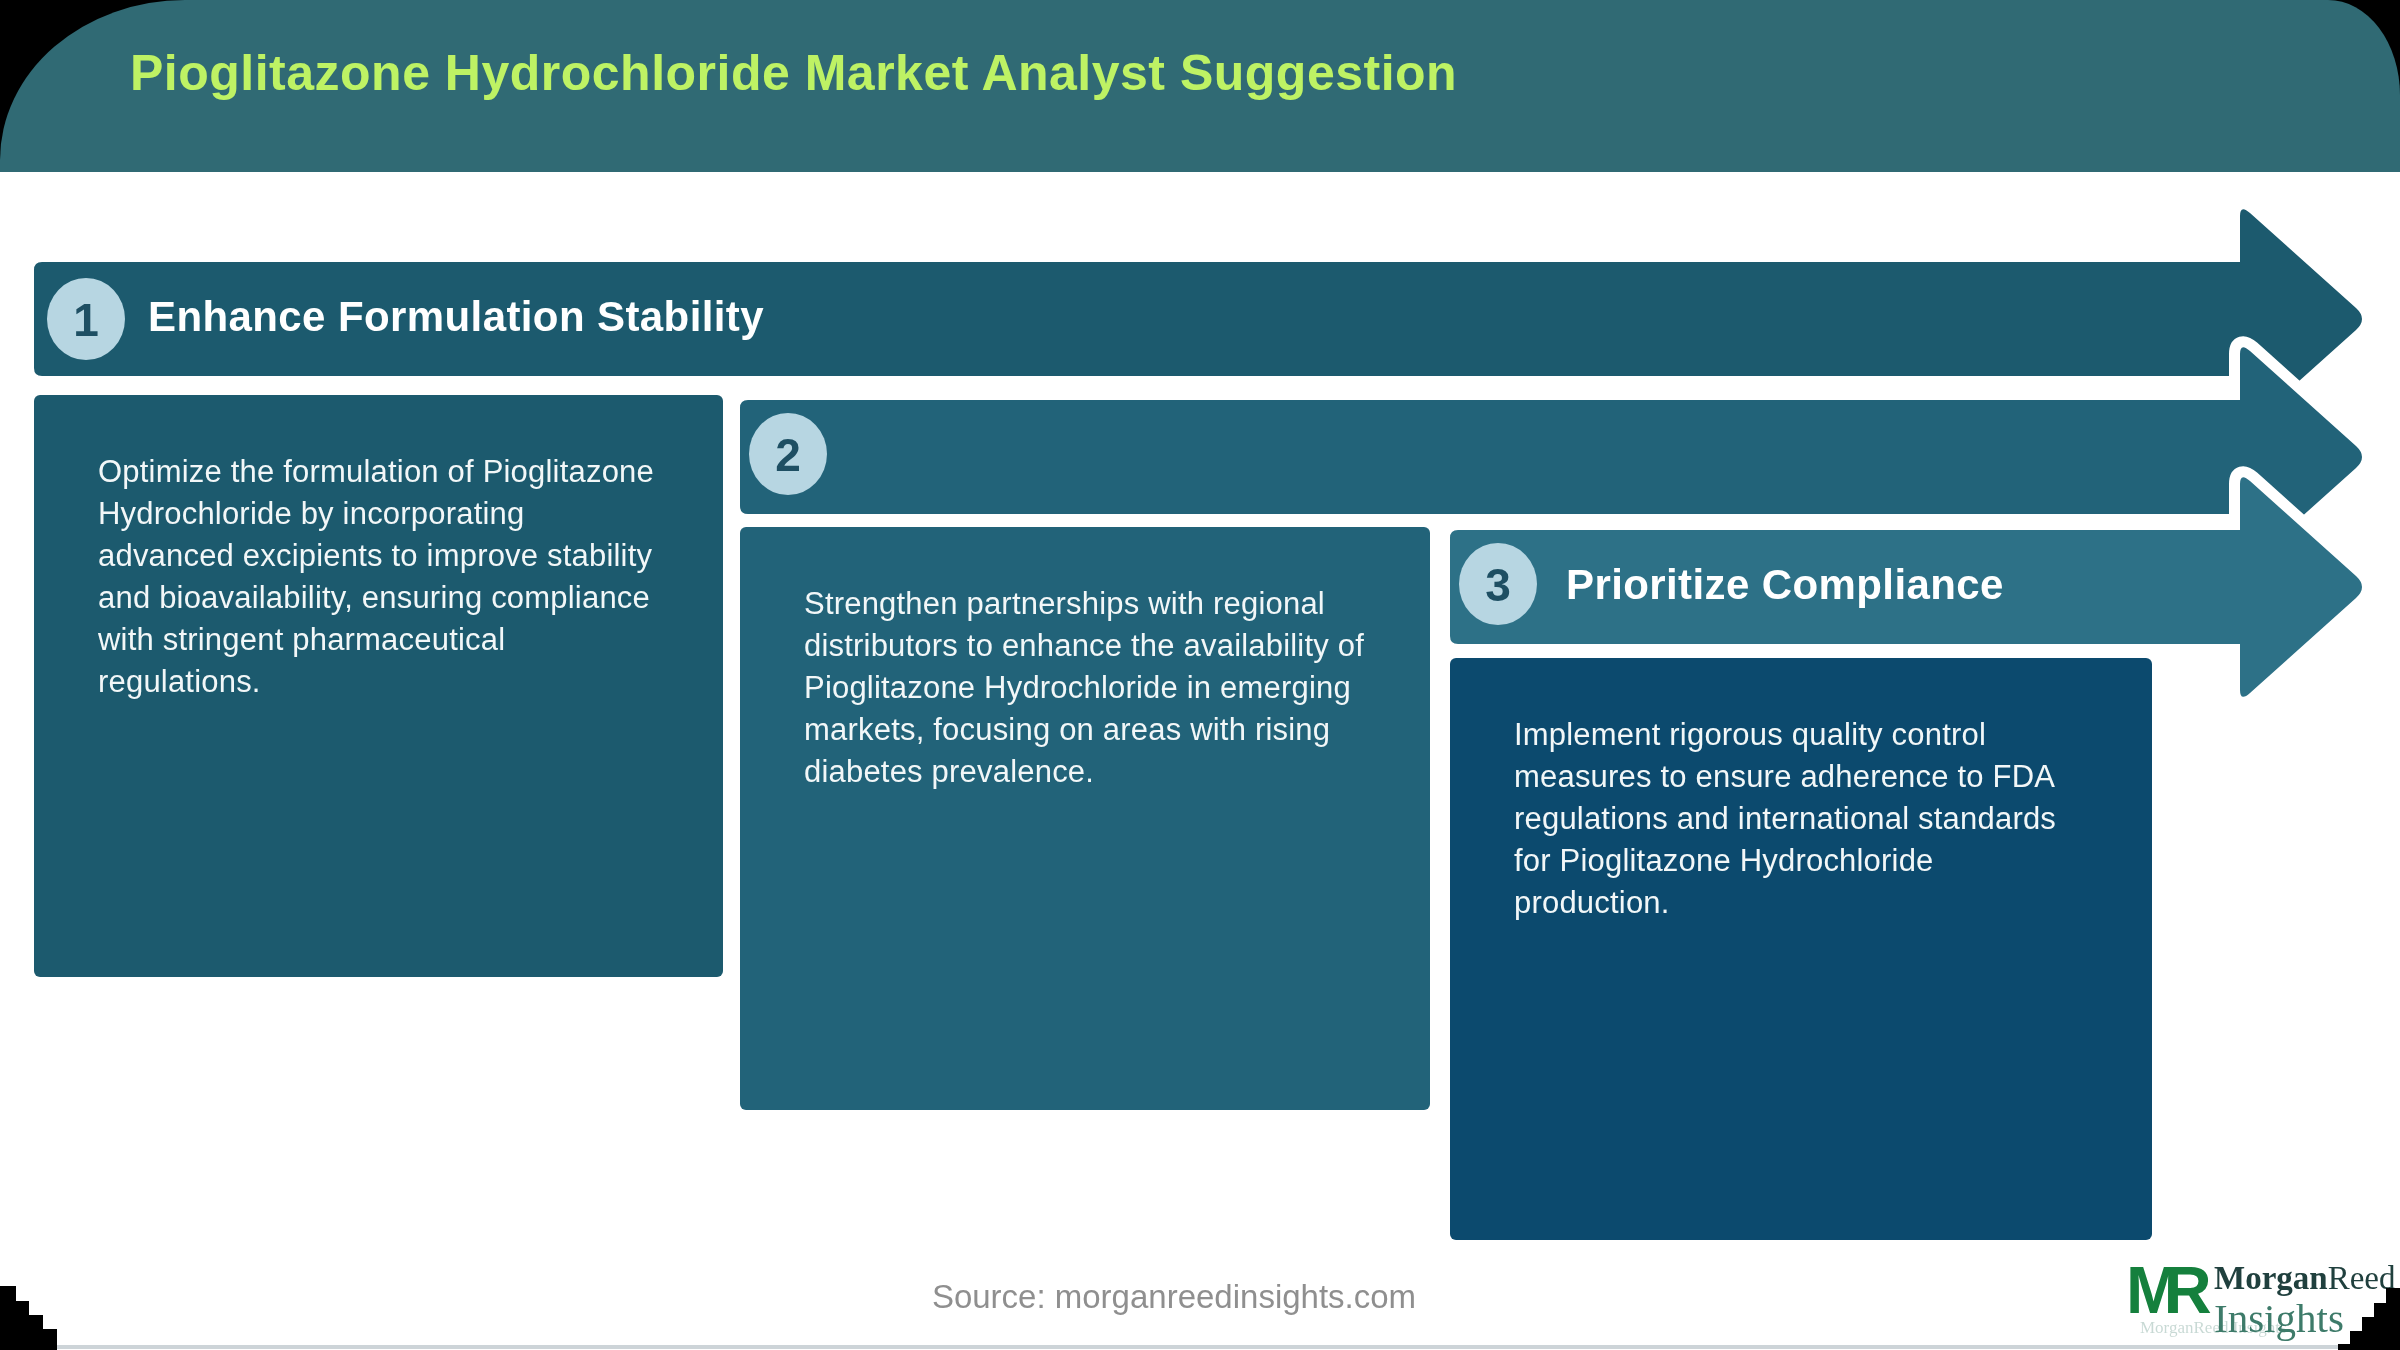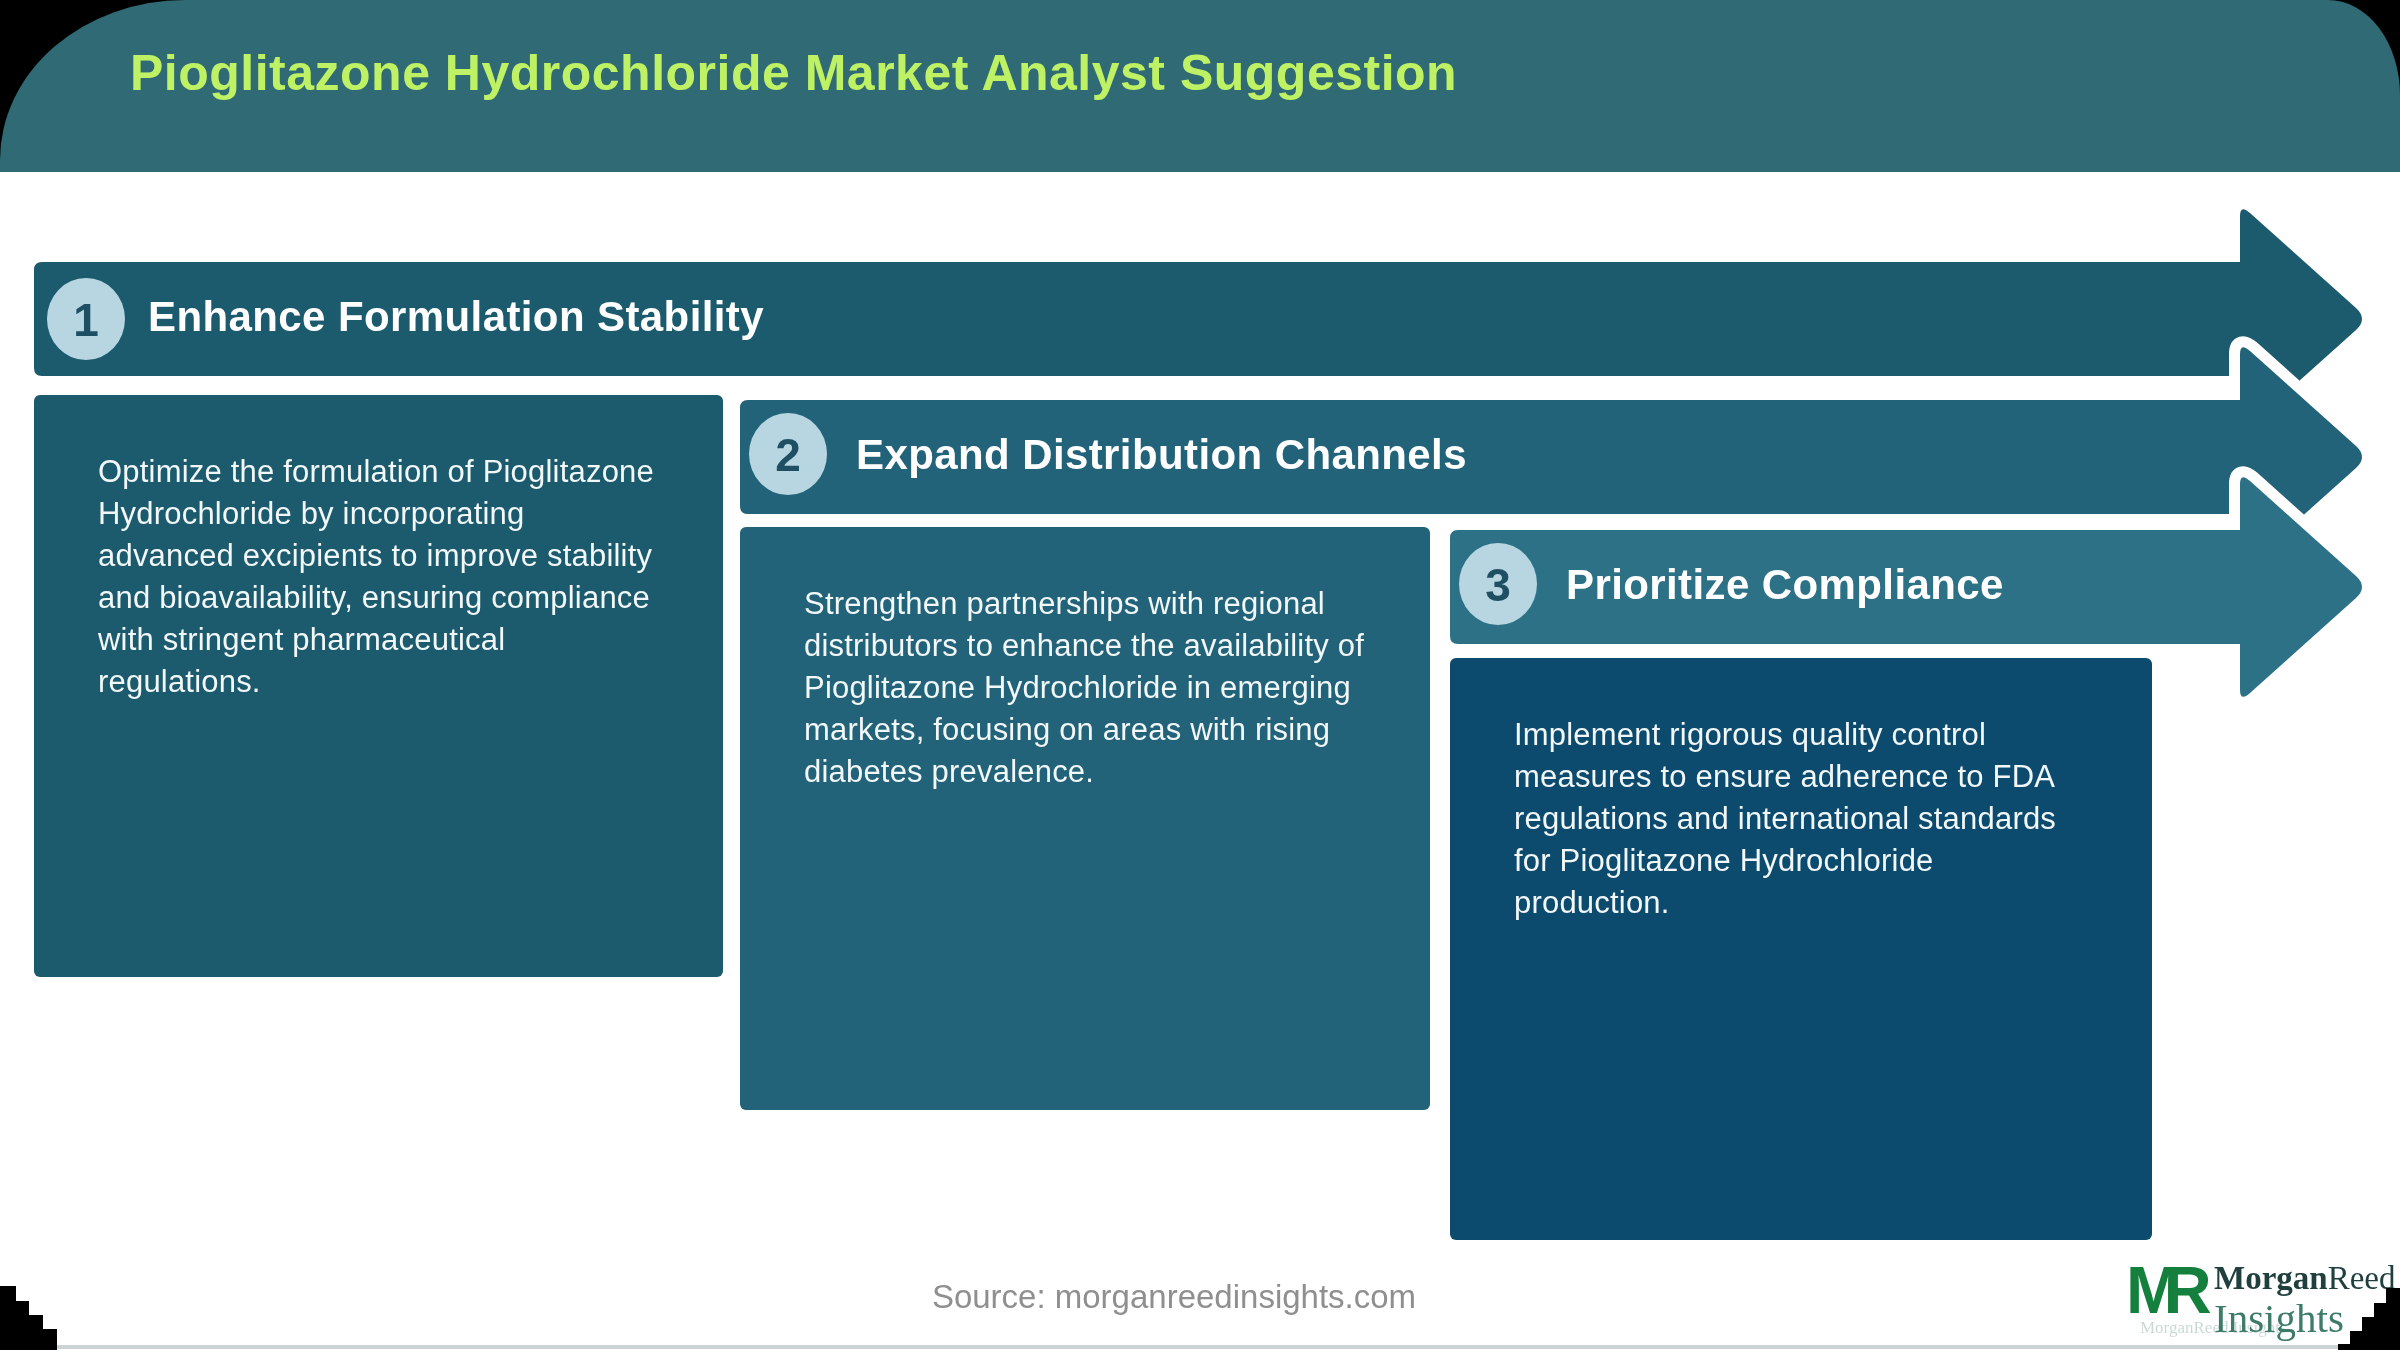--- a/index.html
+++ b/index.html
@@ -89,21 +89,20 @@
     <span>1</span>
   </div>
   <div class="banner-title" style="left:148px;top:293px;">Enhance Formulation Stability</div>
   <div class="step-box" style="left: 34px; top: 395px; width: 689px; height: 582px; background: rgb(28, 90, 110);">
     <p>Optimize the formulation of Pioglitazone Hydrochloride by incorporating advanced excipients to improve stability and bioavailability, ensuring compliance with stringent pharmaceutical regulations.</p>
   </div>
 
   <div class="num-circle" style="left: 749px; top: 413px; background: rgb(183, 214, 226); color: rgb(30, 79, 99);">
     <span>2</span>
   </div>
-  <div class="banner-title" style="left:856px;top:431px;">Expand Distribution Channels</div>
   <div class="step-box" style="left: 740px; top: 527px; width: 690px; height: 583px; background: rgb(34, 99, 121);">
     <p>Strengthen partnerships with regional distributors to enhance the availability of Pioglitazone Hydrochloride in emerging markets, focusing on areas with rising diabetes prevalence.</p>
   </div>
 
   <div class="num-circle" style="left: 1459px; top: 543px; background: rgb(183, 214, 226); color: rgb(30, 79, 99);">
     <span>3</span>
   </div>
   <div class="banner-title" style="left:1566px;top:561px;">Prioritize Compliance</div>
   <div class="step-box" style="left: 1450px; top: 658px; width: 702px; height: 582px; background: #0c4a6e;">
     <p>Implement rigorous quality control measures to ensure adherence to FDA regulations and international standards for Pioglitazone Hydrochloride production.</p>

